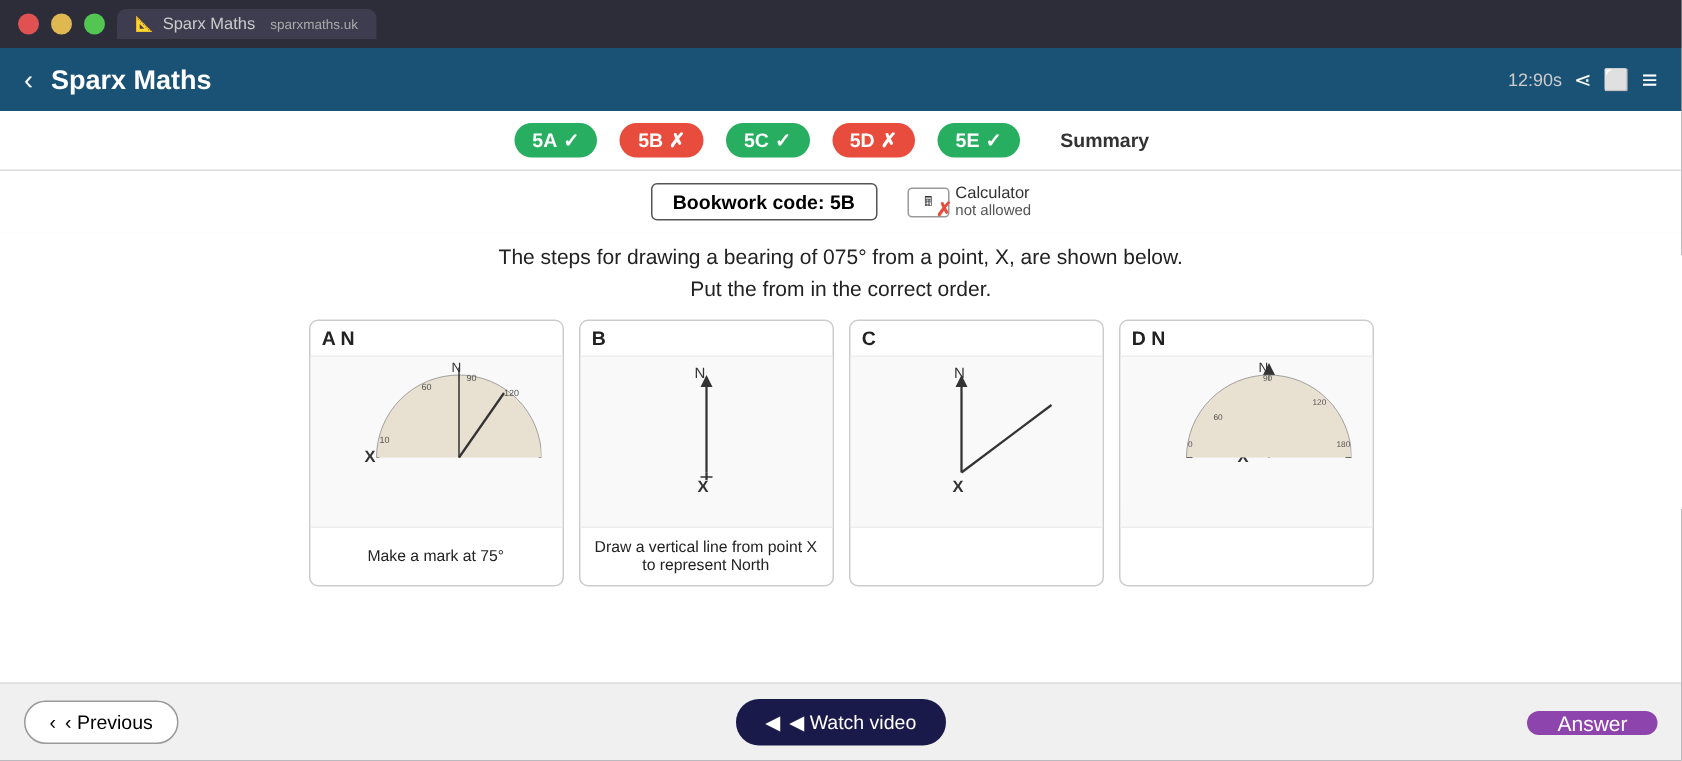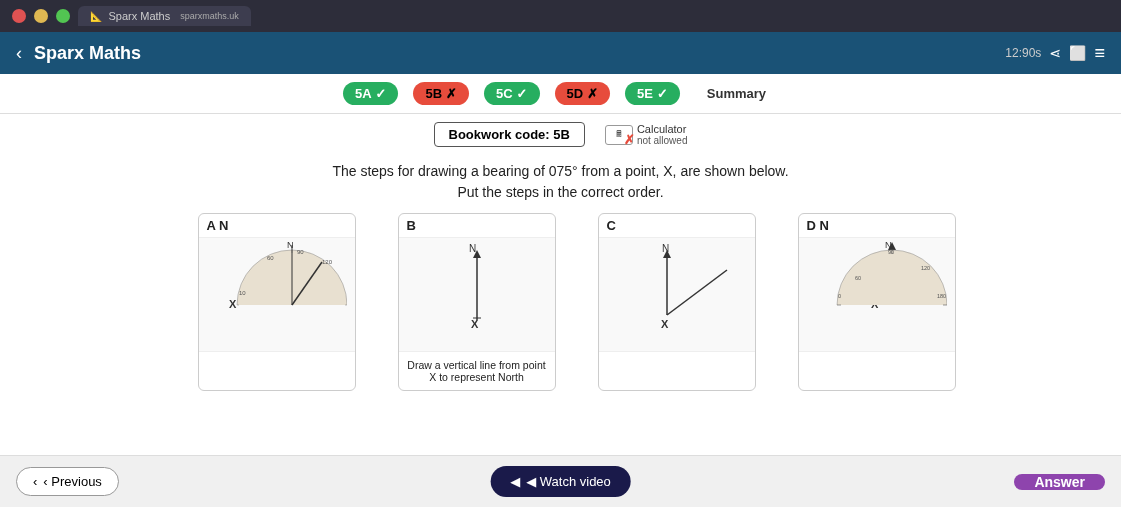--- a/index.html
+++ b/index.html
@@ -95,21 +95,21 @@
       padding: 4px 12px;
       border-radius: 16px;
       font-size: 13px;
       font-weight: bold;
       cursor: pointer;
       display: flex;
       align-items: center;
       gap: 4px;
     }
     .tab-correct { background: #27ae60; color: white; }
-    .tab-incorrect { background: #e74c3c; color: #000000; }
+    .tab-incorrect { background: #e74c3c; color: #ffffff; }
     .tab-summary { background: transparent; color: #333; font-weight: bold; }
 
     
     .bookwork-area {
       background: white;
       display: flex;
       justify-content: center;
       align-items: center;
       gap: 20px;
       padding: 8px 0;
@@ -169,24 +169,23 @@
     
     .cards-row {
       display: flex;
       gap: 10px;
       justify-content: center;
       margin-bottom: 8px;
     }
     .step-card {
       border: 1.5px solid #ccc;
       border-radius: 6px;
-      width: 158px;
+      width: 170px;
       background: white;
       overflow: hidden;
-      margin-left: 32px;
     }
     .card-label {
       font-weight: bold;
       font-size: 13px;
       padding: 4px 8px;
       color: #222;
     }
     .card-image-area {
       height: 115px;
       background: #f9f9f9;
@@ -249,21 +248,21 @@
     }
     .answer-btn {
       position: absolute;
       right: 16px;
       background: #8e44ad;
       color: white;
       border: none;
       padding: 0 20px;
       border-radius: 20px;
       font-size: 14px;
-      font-weight: bold;
+      font-weight: normal;
       cursor: pointer;
     }
     .protractor-fill { fill: #e8e0d0; stroke: #888; stroke-width: 0.5; }
   </style>
 </head>
 <body>
 
 <div class="browser-chrome">
   <div class="browser-btn browser-close"></div>
   <div class="browser-btn browser-min"></div>
@@ -324,21 +323,21 @@
       <div>
         <div>Calculator</div>
         <div style="font-size:10px;color:#555;">not allowed</div>
       </div>
     </div>
   </div>
 
   <div class="content-area">
     <div class="question-text">
       <div>The steps for drawing a bearing of 075° from a point, X, are shown below.</div>
-      <div>Put the steps in the correct order.</div>
+      <div>Put the from in the correct order.</div>
     </div>
 
     <div class="cards-row">
 
       <div class="step-card">
         <div class="card-label">A  N</div>
         <div class="card-image-area">
           <svg class="card-svg" viewBox="0 0 140 110">
 
             <text x="22" y="68" font-size="11" font-weight="bold" fill="#333">X</text>
@@ -356,20 +355,21 @@
             <text x="90" y="14" font-size="6" fill="#555">90</text>
             <text x="115" y="24" font-size="6" fill="#555">120</text>
             <text x="32" y="55" font-size="6" fill="#555">10</text>
 
             <line x1="85" y1="65" x2="115" y2="22" stroke="#333" stroke-width="1.5"></line>
 
             <line x1="85" y1="65" x2="85" y2="5" stroke="#333" stroke-width="1" stroke-dasharray="none"></line>
             <text x="80" y="8" font-size="9" fill="#333">N</text>
           </svg>
         </div>
+        <div class="card-description">Make a mark at 75°</div>
       </div>
 
       <div class="step-card">
         <div class="card-label">B</div>
         <div class="card-image-area">
           <svg class="card-svg" viewBox="0 0 140 110">
 
             <text x="62" y="12" font-size="10" fill="#333">N</text>
 
             <line x1="70" y1="15" x2="70" y2="75" stroke="#333" stroke-width="1.5"></line>

